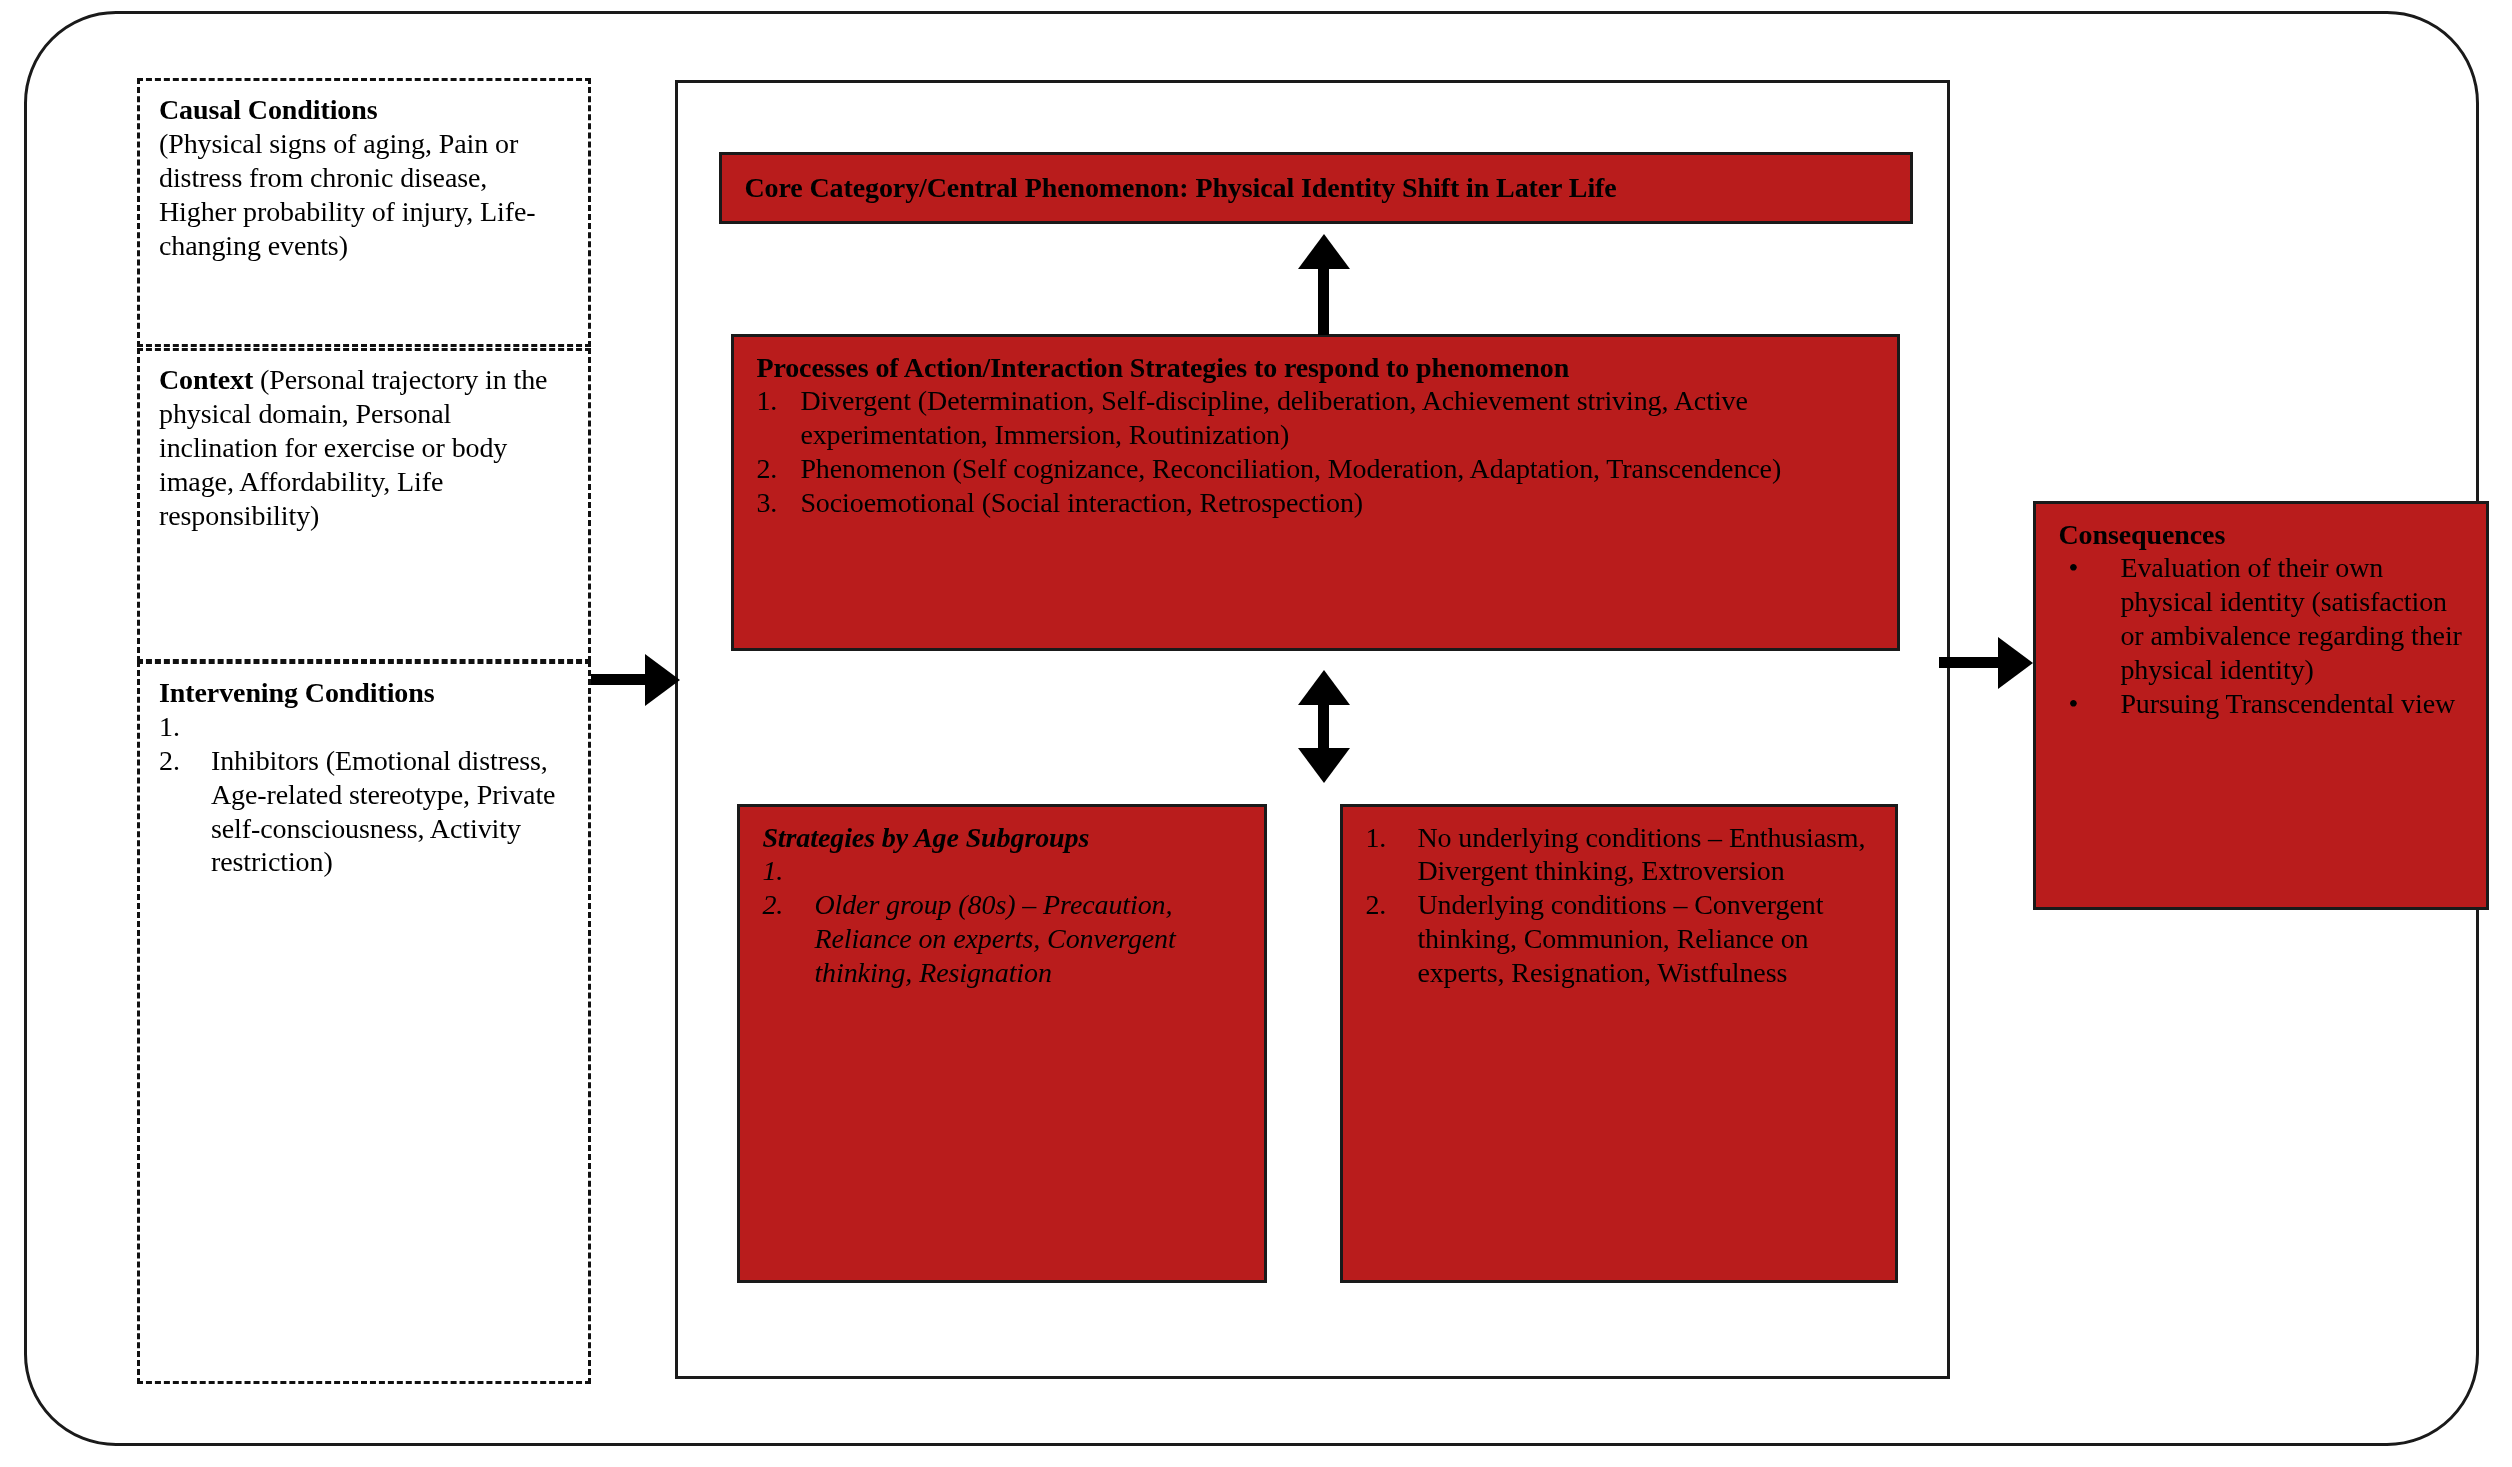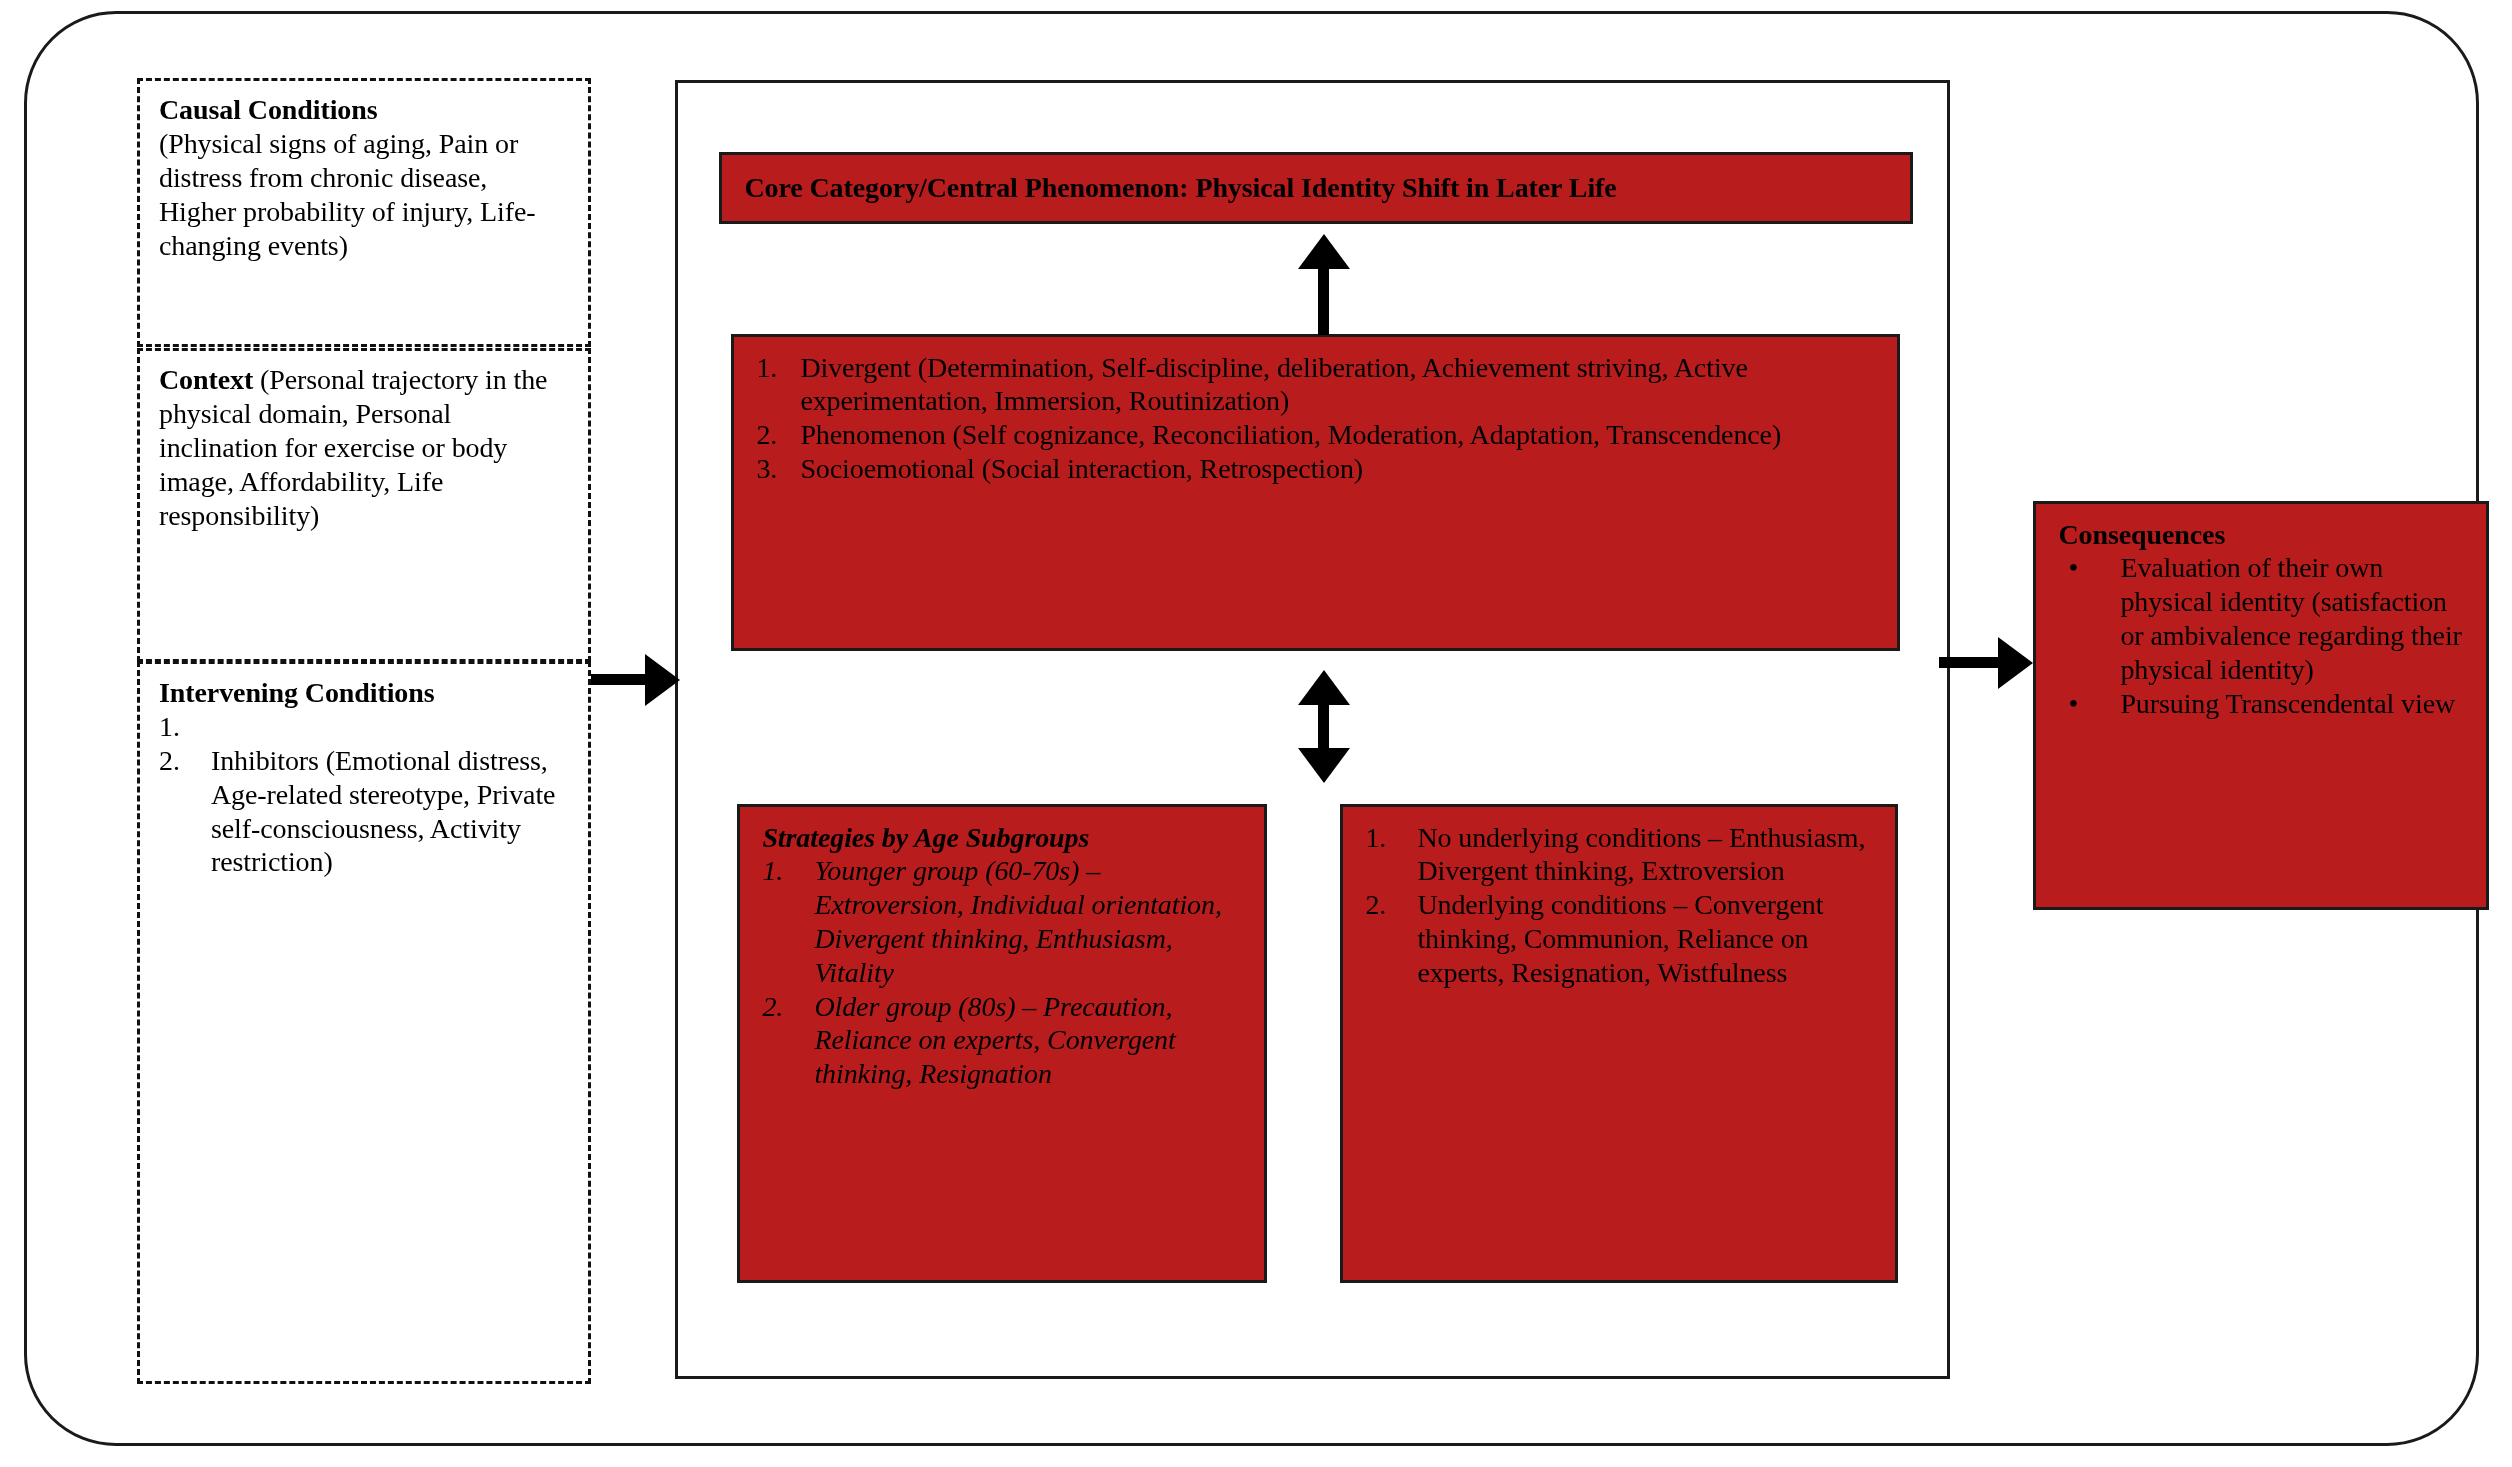--- a/index.html
+++ b/index.html
@@ -186,20 +186,21 @@
     </div>
   </div>
 
   <div id="main-container"></div>
 
   <div class="solid-box" id="core-box">
     <div class="core-title">Core Category/Central Phenomenon: Physical Identity Shift in Later Life</div>
   </div>
 
   <div class="solid-box" id="processes-box">
+    <div class="heading">Processes of Action/Interaction Strategies to respond to phenomenon</div>
     <div class="list">
       <div class="li">
         <span class="li-marker">1.</span>
         <span class="li-body">Divergent (Determination, Self-discipline, deliberation, Achievement striving, Active experimentation, Immersion, Routinization)</span>
       </div>
       <div class="li">
         <span class="li-marker">2.</span>
         <span class="li-body">Phenomenon (Self cognizance, Reconciliation, Moderation, Adaptation, Transcendence)</span>
       </div>
       <div class="li">
@@ -207,21 +208,20 @@
         <span class="li-body">Socioemotional (Social interaction, Retrospection)</span>
       </div>
     </div>
   </div>
 
   <div class="solid-box" id="age-box">
     <div class="heading">Strategies by Age Subgroups</div>
     <div class="list">
       <div class="li">
         <span class="li-marker">1.</span>
-        <span class="li-body">Younger group (60-70s) – Extroversion, Individual orientation, Divergent thinking, Enthusiasm, Vitality</span>
       </div>
       <div class="li">
         <span class="li-marker">2.</span>
         <span class="li-body">Older group (80s) – Precaution, Reliance on experts, Convergent thinking, Resignation</span>
       </div>
     </div>
   </div>
 
   <div class="solid-box" id="health-box">
     <div class="list">

